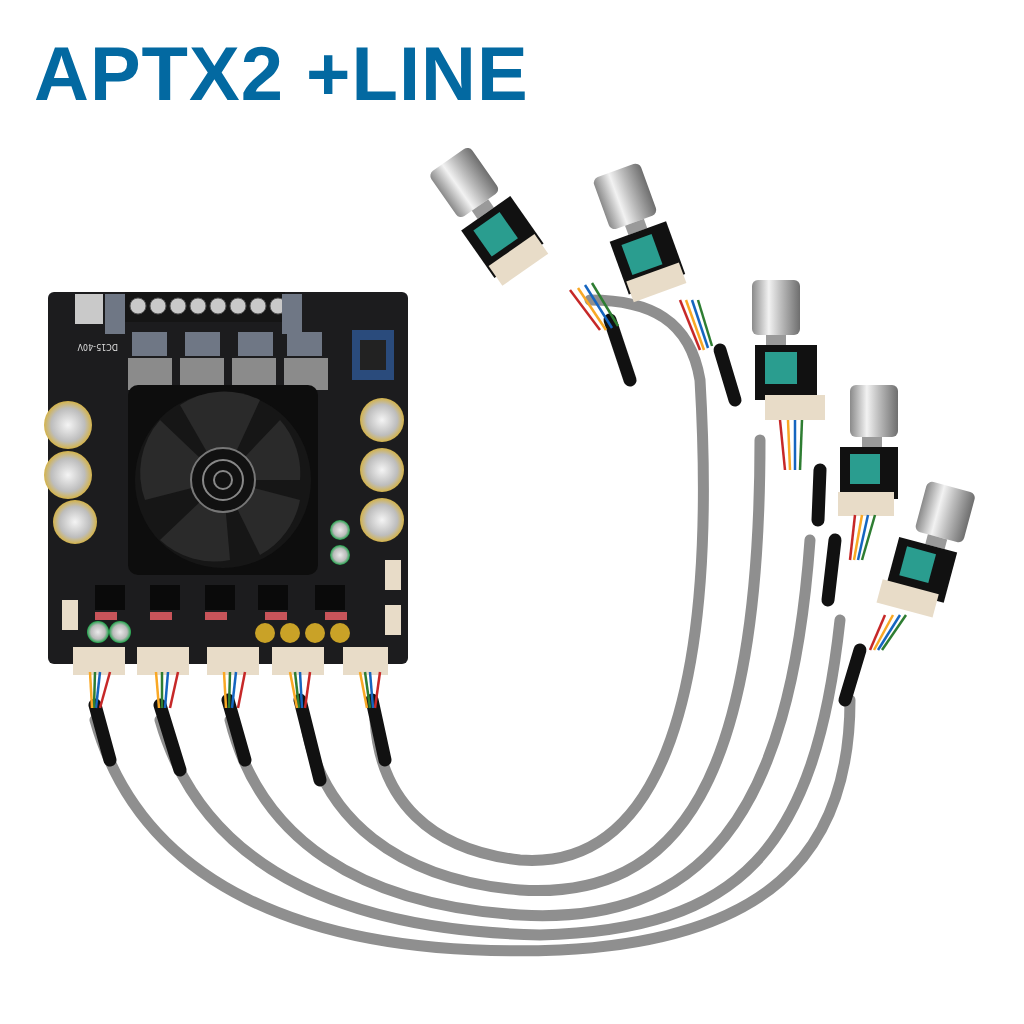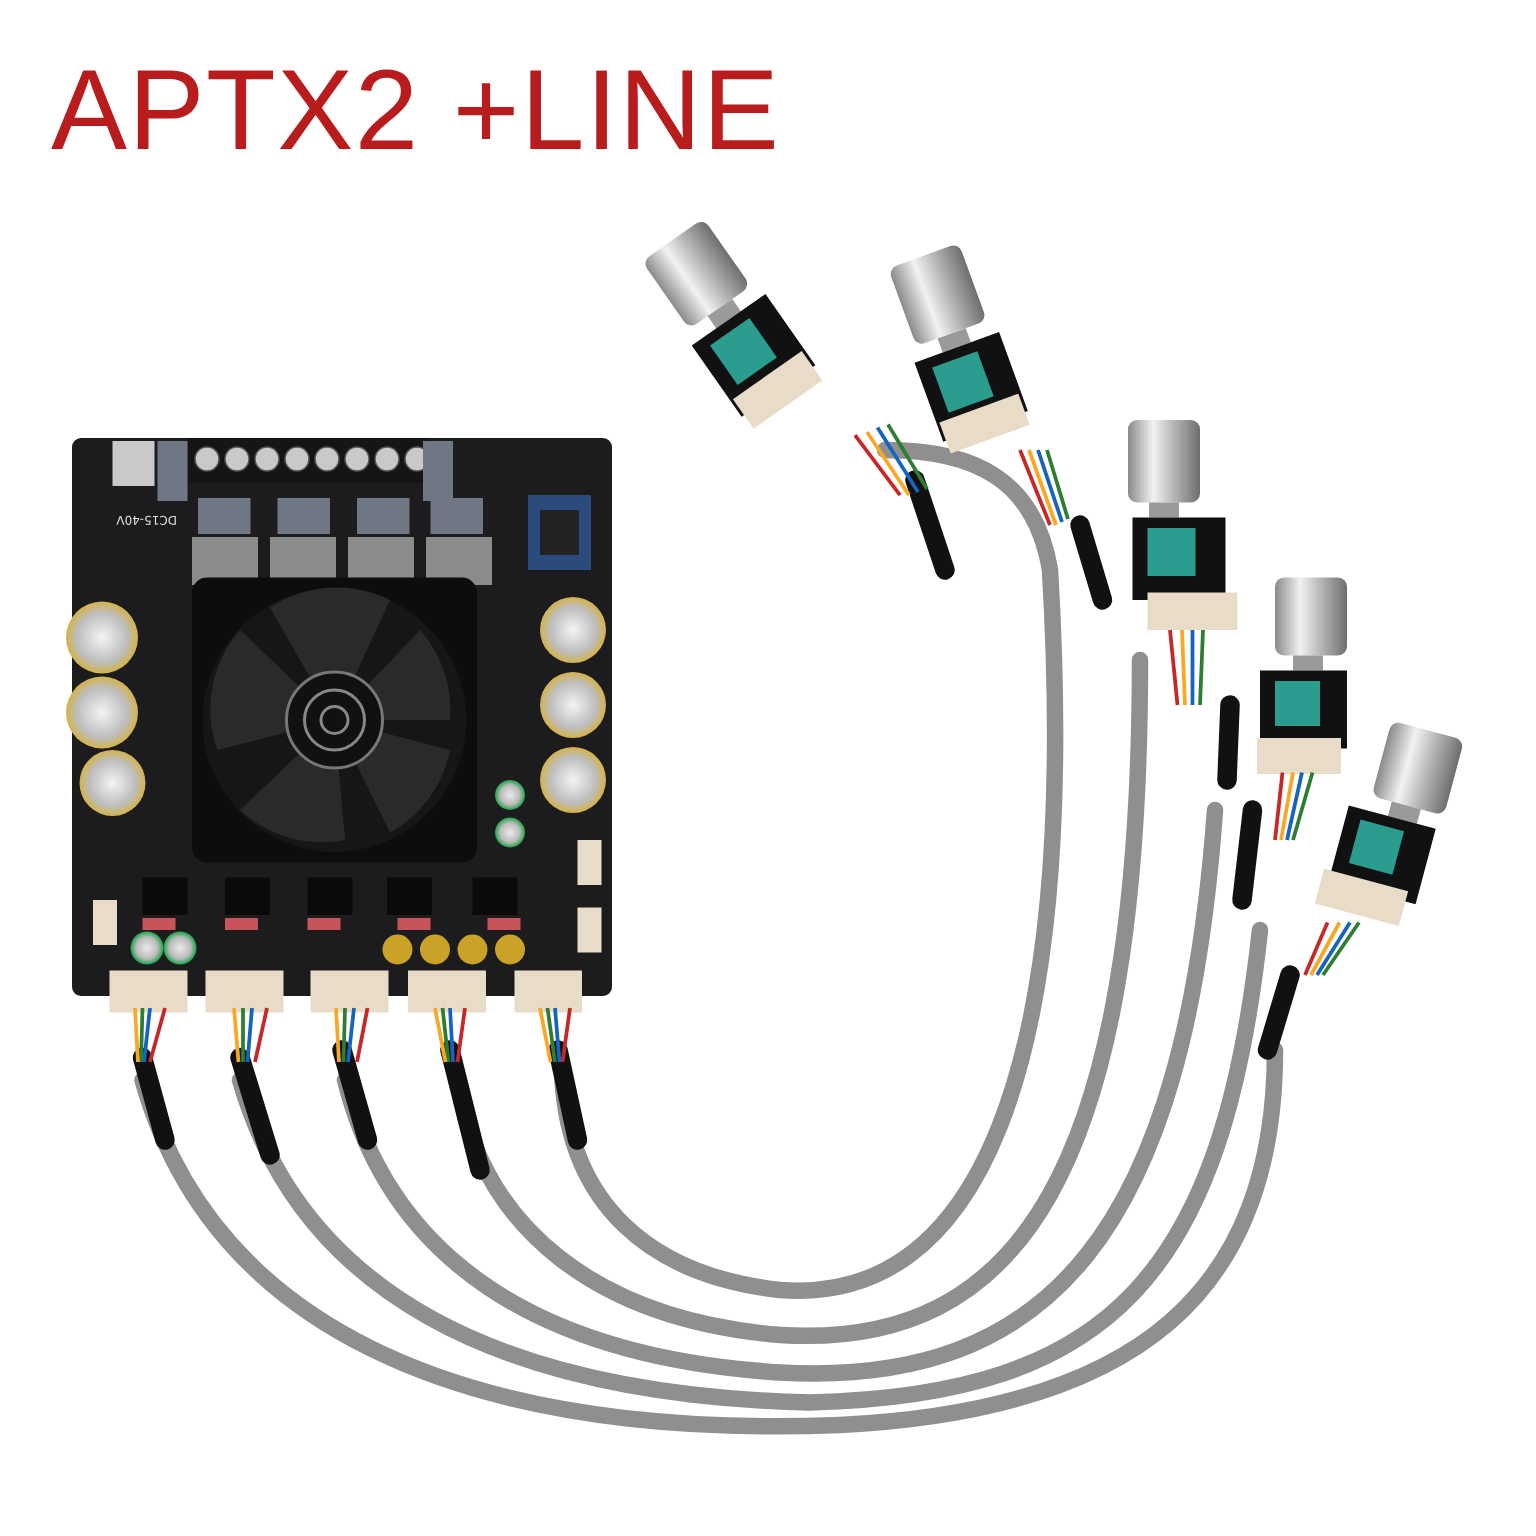--- a/index.html
+++ b/index.html
@@ -1,17 +1,17 @@
 <!DOCTYPE html>
 <html><head>
 <meta charset="utf-8">
 <style>
   html,body{margin:0;padding:0;background:#ffffff;}
   body{width:1024px;height:1024px;position:relative;overflow:hidden;font-family:"Liberation Sans",sans-serif;}
-  .title{position:absolute;left:34px;top:36px;font-size:76px;font-weight:normal;color:#b91c1c;letter-spacing:1px;line-height:1;}
+  .title{position:absolute;left:34px;top:36px;font-size:76px;font-weight:bold;color:#0369a1;letter-spacing:1px;line-height:1;}
   svg.scene{position:absolute;left:0;top:0;}
   .silk{font-family:"DejaVu Sans",sans-serif;}
 </style>
 </head>
 <body>
 
 <div class="title">APTX2 +LINE</div>
 
 <svg class="scene" width="1024" height="1024" viewBox="0 0 1024 1024">
   <defs>

